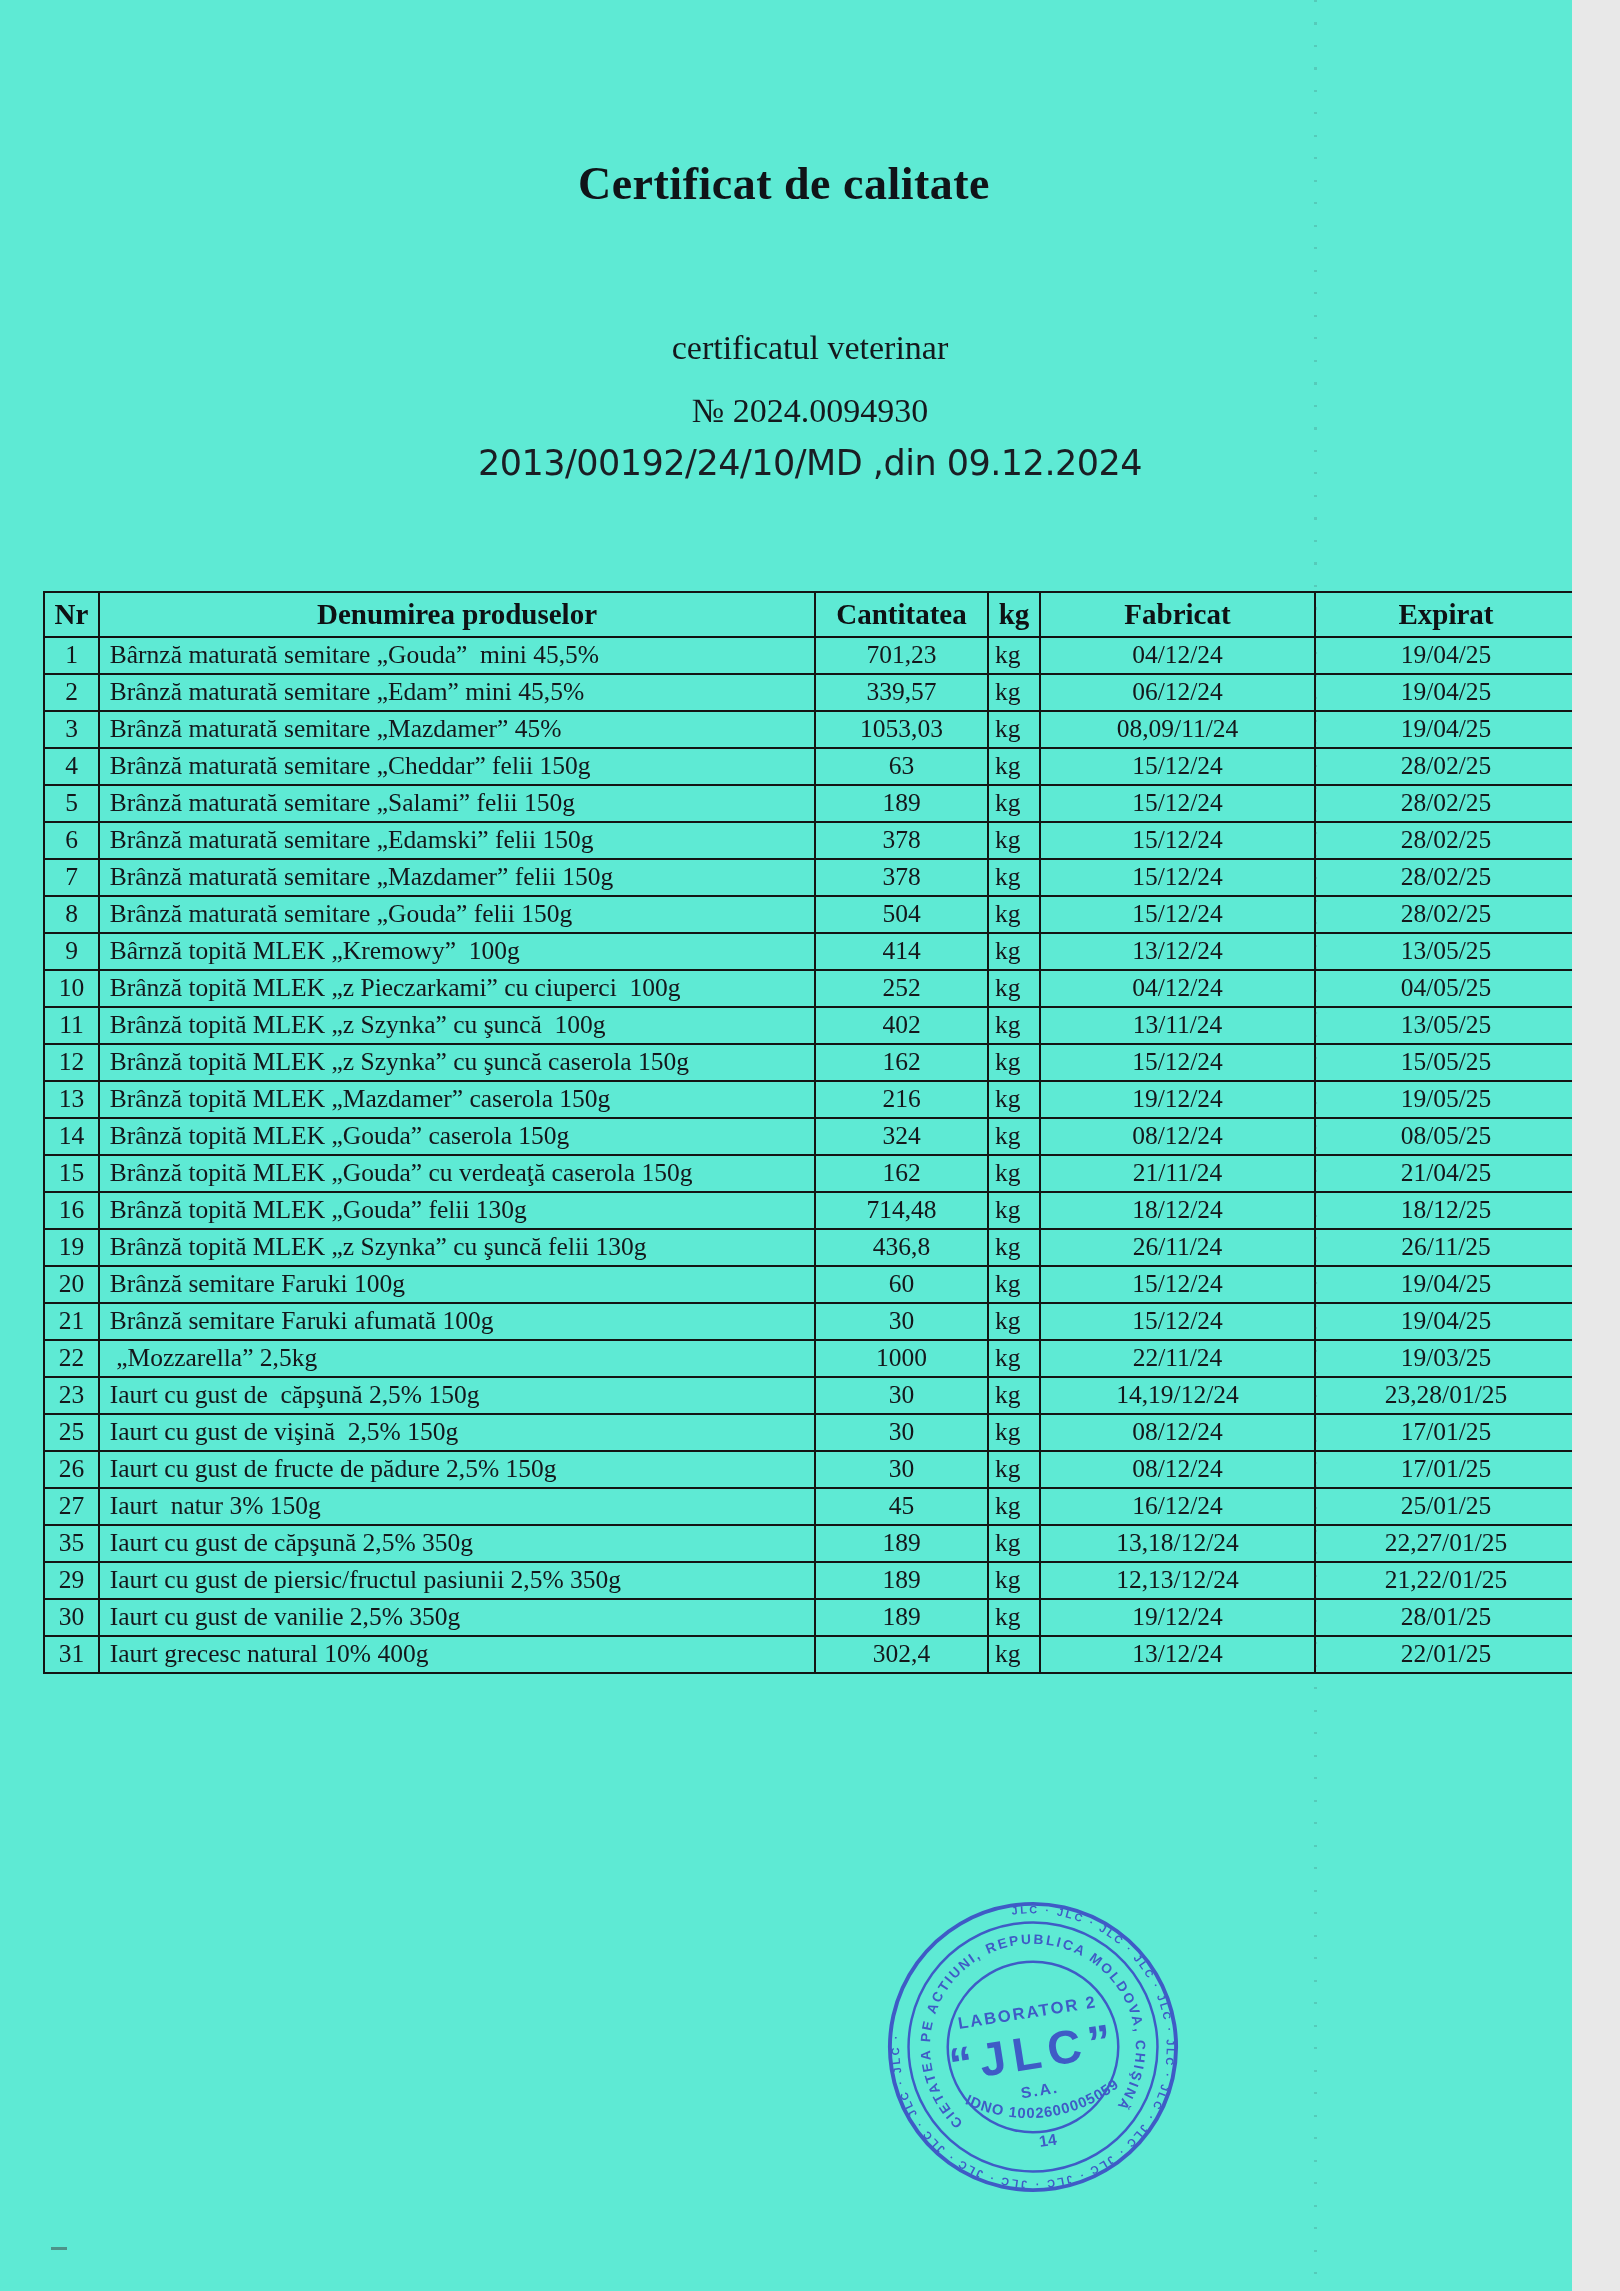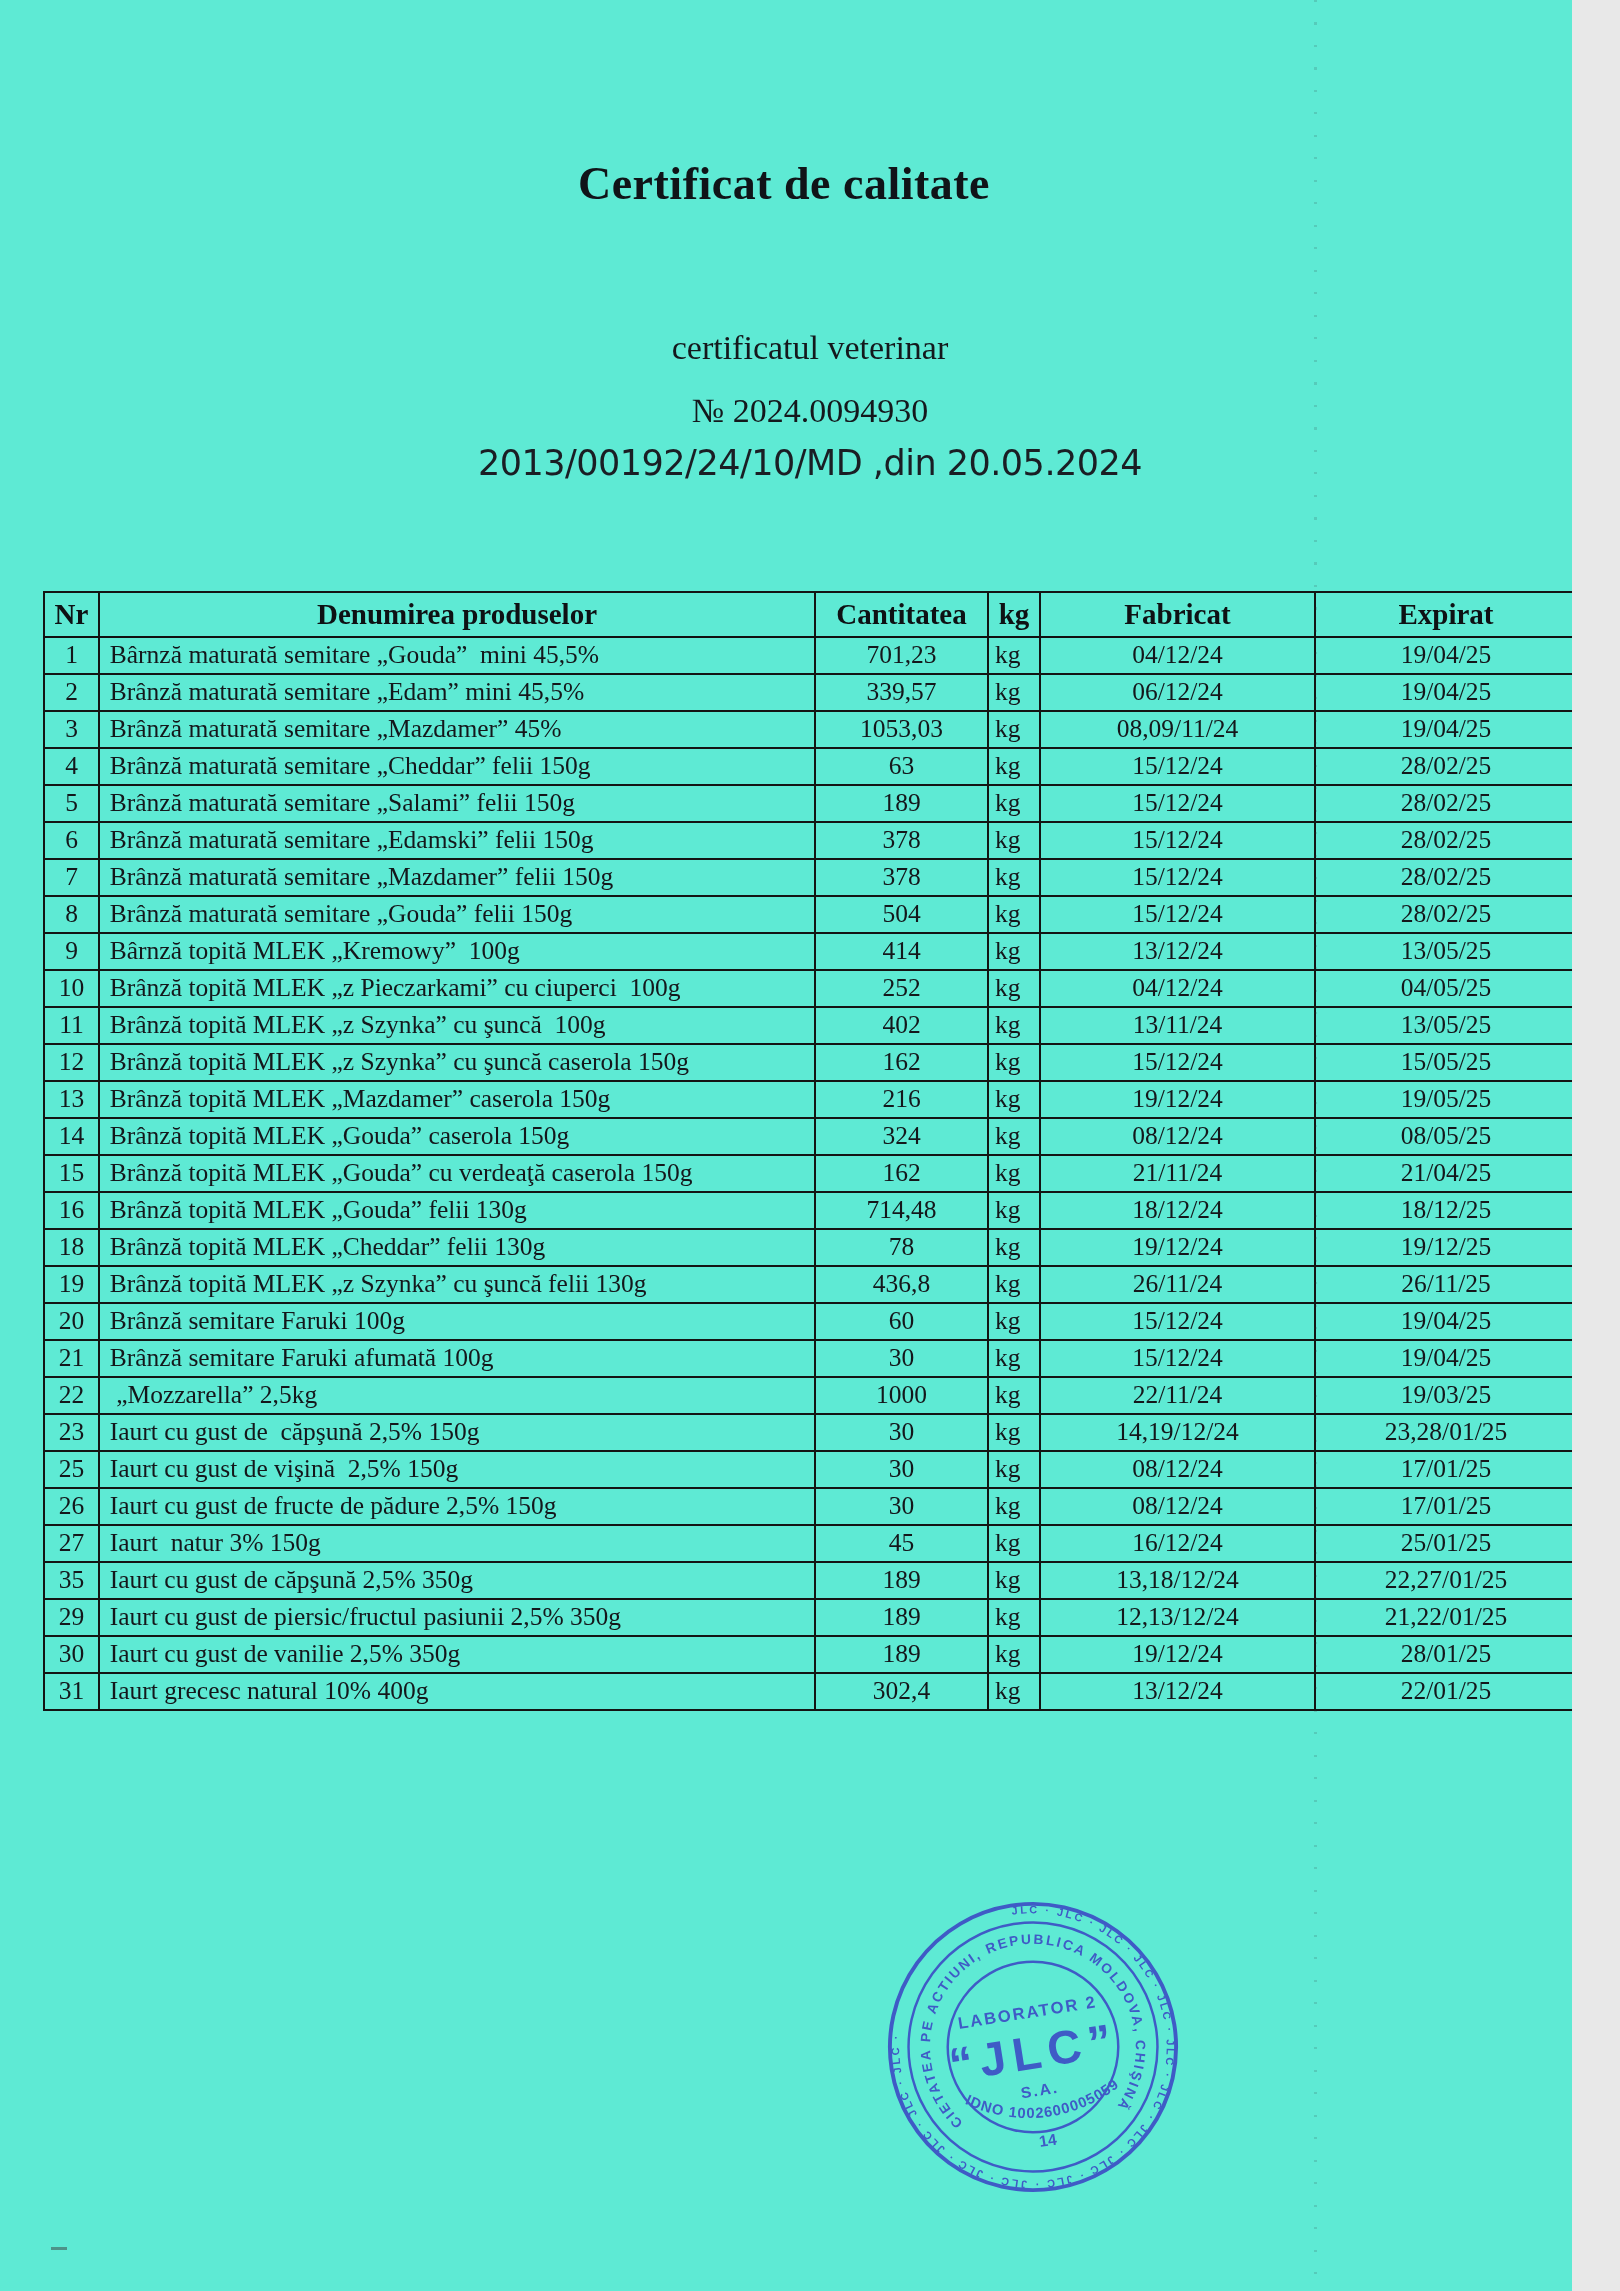--- a/index.html
+++ b/index.html
@@ -97,21 +97,21 @@
   }
 </style>
 </head>
 <body>
 
 <div class="page">
 
   <div class="doc-title">Certificat de calitate</div>
   <div class="doc-subtitle">certificatul veterinar</div>
   <div class="doc-number">№ 2024.0094930</div>
-  <div class="doc-refline">2013/00192/24/10/MD ,din 20.05.2024</div>
+  <div class="doc-refline">2013/00192/24/10/MD ,din 09.12.2024</div>
 
   <table class="products">
     <colgroup>
       <col class="c-nr">
         <col class="c-name">
         <col class="c-qty">
       <col class="c-unit">
         <col class="c-fab">
         <col class="c-exp">
     </colgroup>
@@ -247,28 +247,20 @@
         <td class="fab">21/11/24</td>
         <td class="exp">21/04/25</td>
       </tr>
         <tr style="">
         <td class="nr">16</td>
         <td class="name">Brânză topită MLEK „Gouda” felii 130g</td>
         <td class="qty">714,48</td>
         <td class="unit">kg</td>
         <td class="fab">18/12/24</td>
         <td class="exp">18/12/25</td>
-      </tr>
-        <tr style="">
-        <td class="nr">18</td>
-        <td class="name">Brânză topită MLEK „Cheddar” felii 130g</td>
-        <td class="qty">78</td>
-        <td class="unit">kg</td>
-        <td class="fab">19/12/24</td>
-        <td class="exp">19/12/25</td>
       </tr>
         <tr style="">
         <td class="nr">19</td>
         <td class="name">Brânză topită MLEK „z Szynka” cu şuncă felii 130g</td>
         <td class="qty">436,8</td>
         <td class="unit">kg</td>
         <td class="fab">26/11/24</td>
         <td class="exp">26/11/25</td>
       </tr>
         <tr style="">

